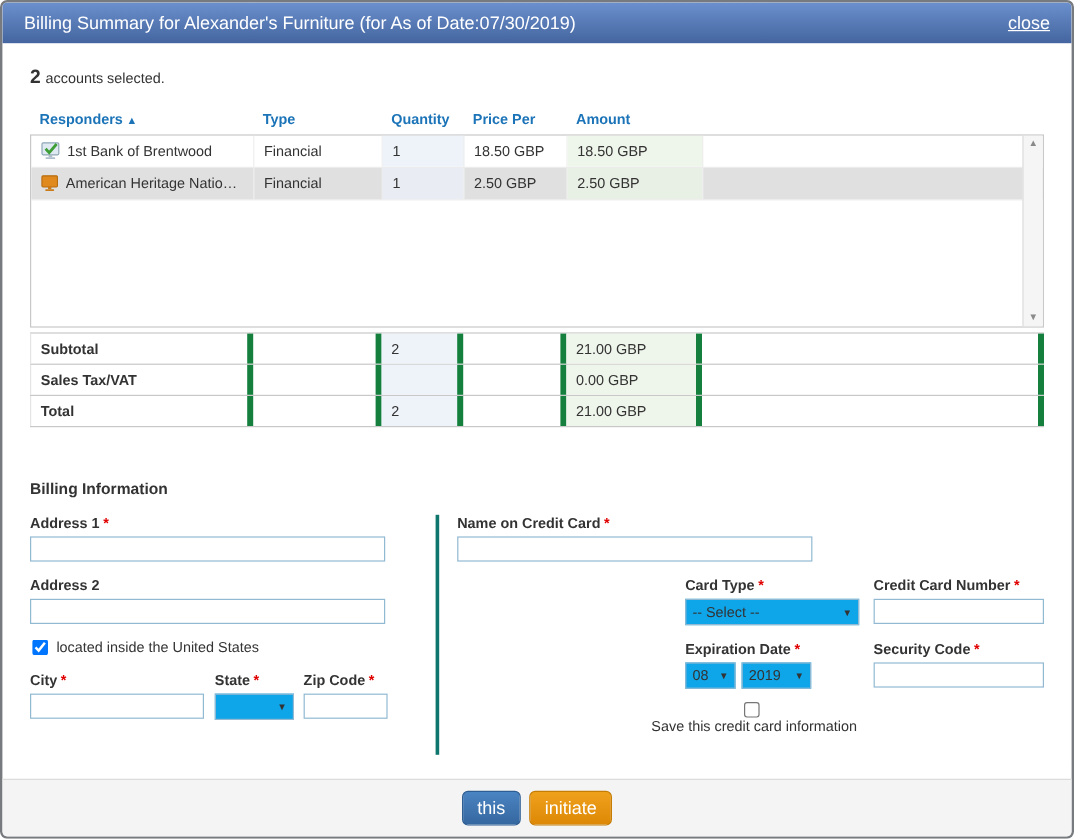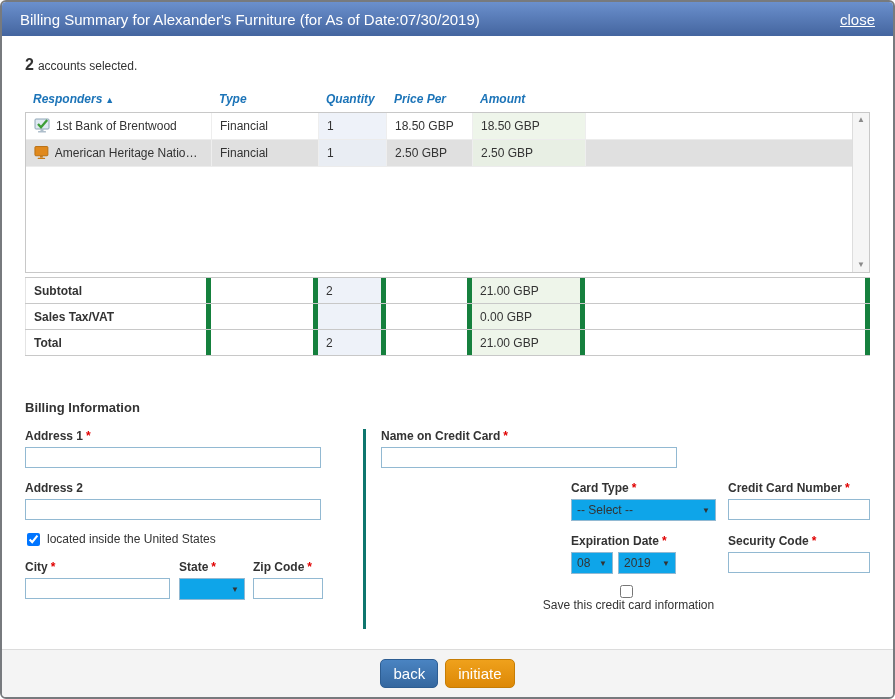--- a/index.html
+++ b/index.html
@@ -32,21 +32,21 @@
   .accounts-line { margin-top:20px; font-size:12px; }
   .accounts-line .count { font-size:16px; font-weight:bold; margin-right:4px; }
 
   
   .grid-table { width:845px; margin-top:14px; }
   .grid-row {
     display:grid;
     grid-template-columns:186px 107px 68px 86px 113px 1fr;
   }
   .thead { color:#1c74b8; font-weight:bold; font-size:12px; }
-  .thead .cell { padding:4px 8px 6px 8px;font-style:italic; }
+  .thead .cell { padding:4px 8px 6px 8px; }
   .sort-arrow { font-size:9px; margin-left:3px; color:#1c74b8; }
 
   .scroll-area {
     position:relative; height:161px;
     border:1px solid #c8c8c8; background:#fff; overflow:hidden;
   }
   .scroll-rows { width:100%; }
   .data-row { font-size:12px; border-bottom:1px solid #ececec; }
   .data-row .cell {
     padding:6px 8px; height:26px; display:flex; align-items:center;
@@ -337,17 +337,17 @@
         <div class="check-row save-row">
           <input type="checkbox" style="">
           <span>Save this credit card information</span>
         </div>
       </div>
     </div>
 
   </div>
 
   <div class="footer">
-    <button class="btn btn-back">back</button>
+    <button class="btn btn-back">this</button>
     <button class="btn btn-initiate">initiate</button>
   </div>
 
 </div>
 
 </body></html>

